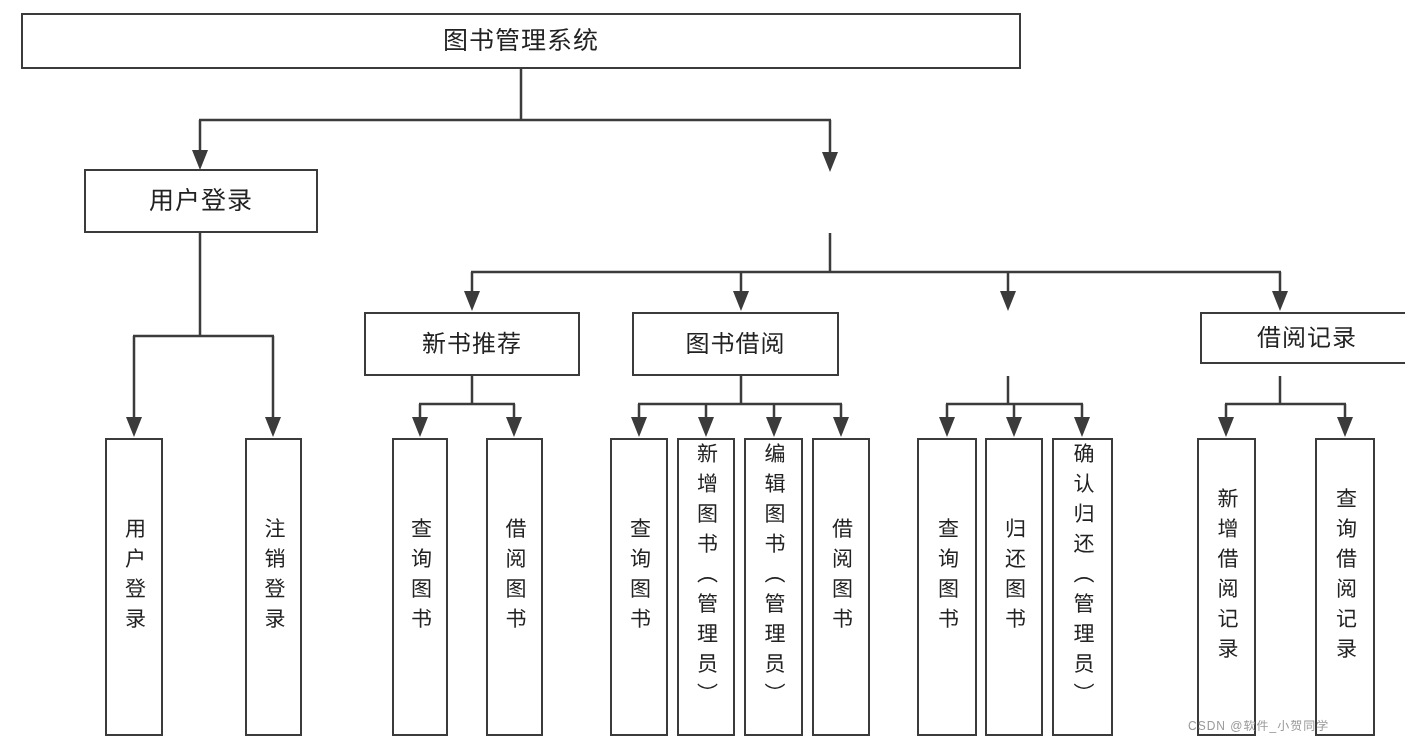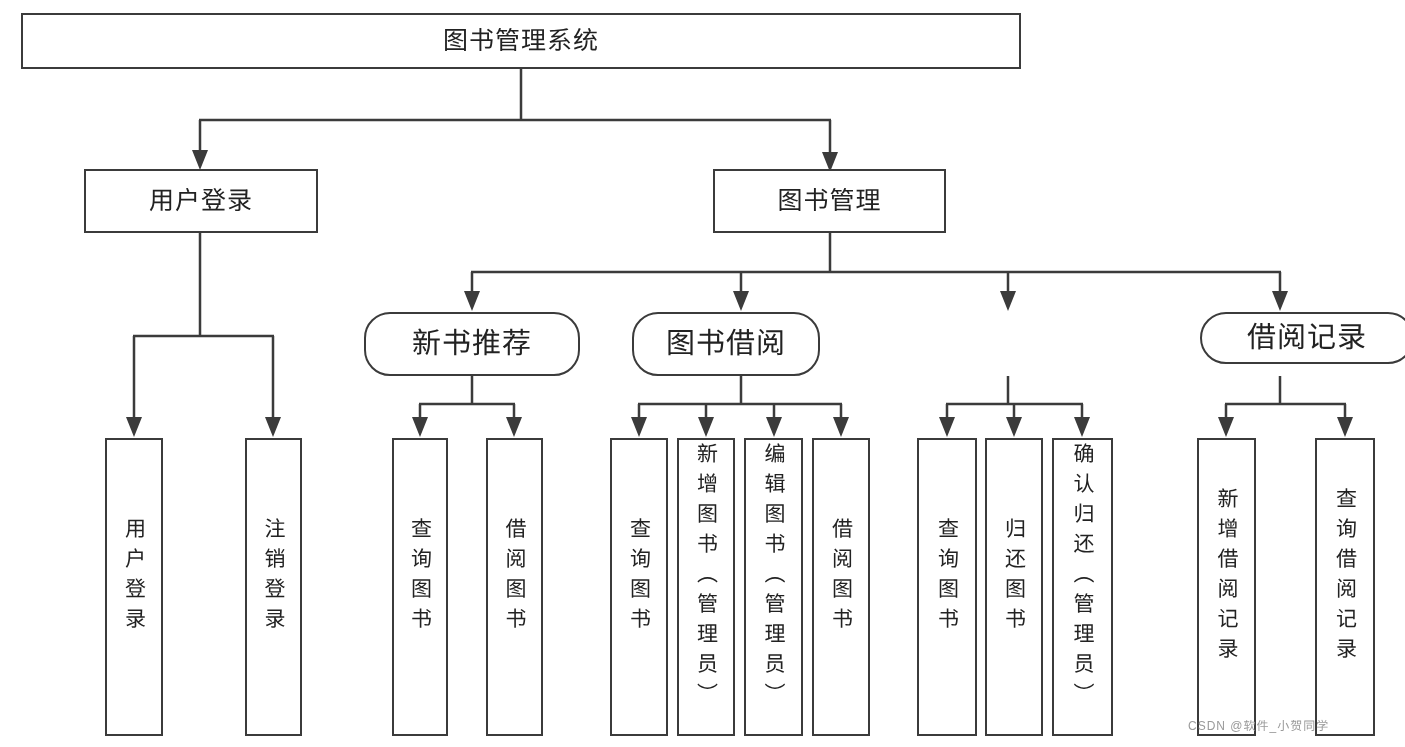--- a/index.html
+++ b/index.html
@@ -25,21 +25,21 @@
     position:absolute;
     border:2.5px solid var(--line);
     background:#fff;
     display:flex;align-items:center;justify-content:center;
     color:var(--text);
     text-align:center;
     line-height:1.1;
   }
   .h-root{font-size:25px;letter-spacing:1px;}
   .h-l2{font-size:25px;letter-spacing:1px;}
-  .h-l3{font-size:29px;letter-spacing:1px;border-radius:26px;}
+  .h-l3{font-size:24px;letter-spacing:1px;}
   .vnode{
     writing-mode:vertical-rl;
     text-orientation:mixed;
     font-size:21px;
     letter-spacing:9px;
     padding-bottom:18px;
     line-height:1;
   }
   .watermark{
     position:absolute;
@@ -109,24 +109,23 @@
       M939 417 H955 L947 437 Z
       M1006 417 H1022 L1014 437 Z
       M1074 417 H1090 L1082 437 Z
       M1218 417 H1234 L1226 437 Z
       M1337 417 H1353 L1345 437 Z"></path>
   </svg>
 
   <div class="node h-root" style="left:21px;top:13px;width:1000px;height:56px;">图书管理系统</div>
 
   <div class="node h-l2" style="left:84px;top:169px;width:234px;height:64px;">用户登录</div>
-  <div class="node h-l2" style="left:713px;top:169px;width:233px;height:64px;">图书管理</div>
 
   <div class="node h-l3" style="left:364px;top:312px;width:216px;height:64px;">新书推荐</div>
-  <div class="node h-l3" style="left:632px;top:312px;width:188px;height:64px;">图书借阅</div>
+  <div class="node h-l3" style="left:632px;top:312px;width:207px;height:64px;">图书借阅</div>
   <div class="node h-l3" style="left:1173px;top:312px;width:214px;height:52px;margin-left:27px;">借阅记录</div>
 
   <div class="node vnode" style="left:105px;top:438px;width:58px;height:298px;">用户登录</div>
   <div class="node vnode" style="left:245px;top:438px;width:57px;height:298px;">注销登录</div>
 
   <div class="node vnode" style="left:392px;top:438px;width:56px;height:298px;">查询图书</div>
   <div class="node vnode" style="left:486px;top:438px;width:57px;height:298px;">借阅图书</div>
 
   <div class="node vnode" style="left:610px;top:438px;width:58px;height:298px;">查询图书</div>
   <div class="node vnode" style="left:677px;top:438px;width:58px;height:298px;">新增图书（管理员）</div>

